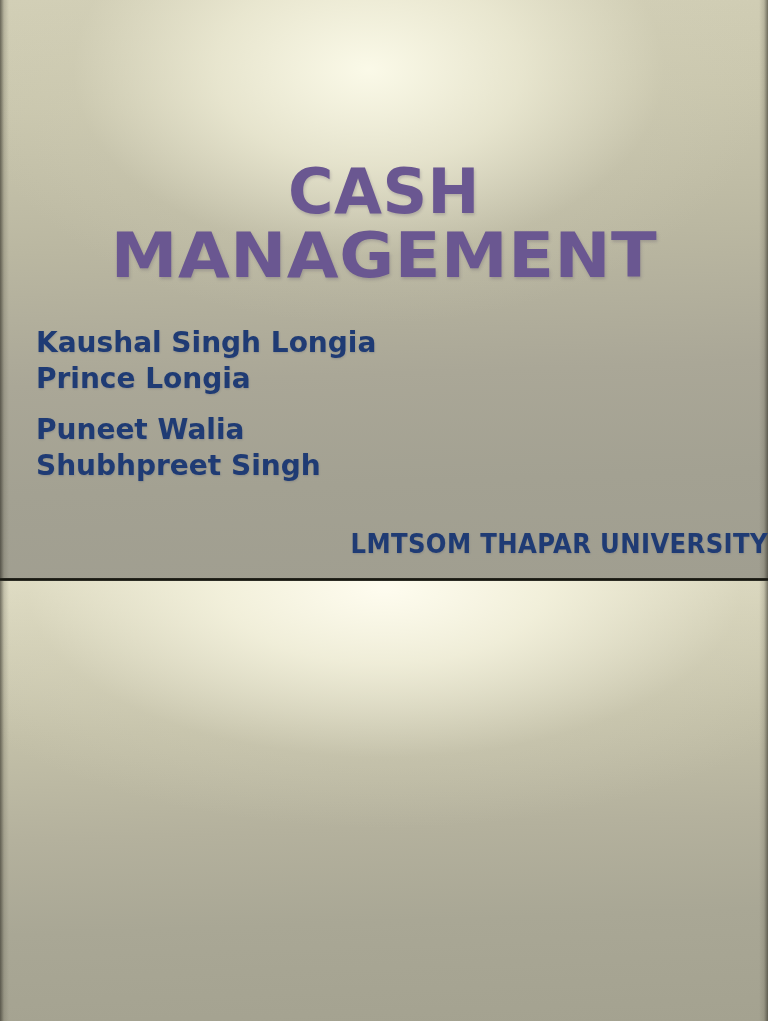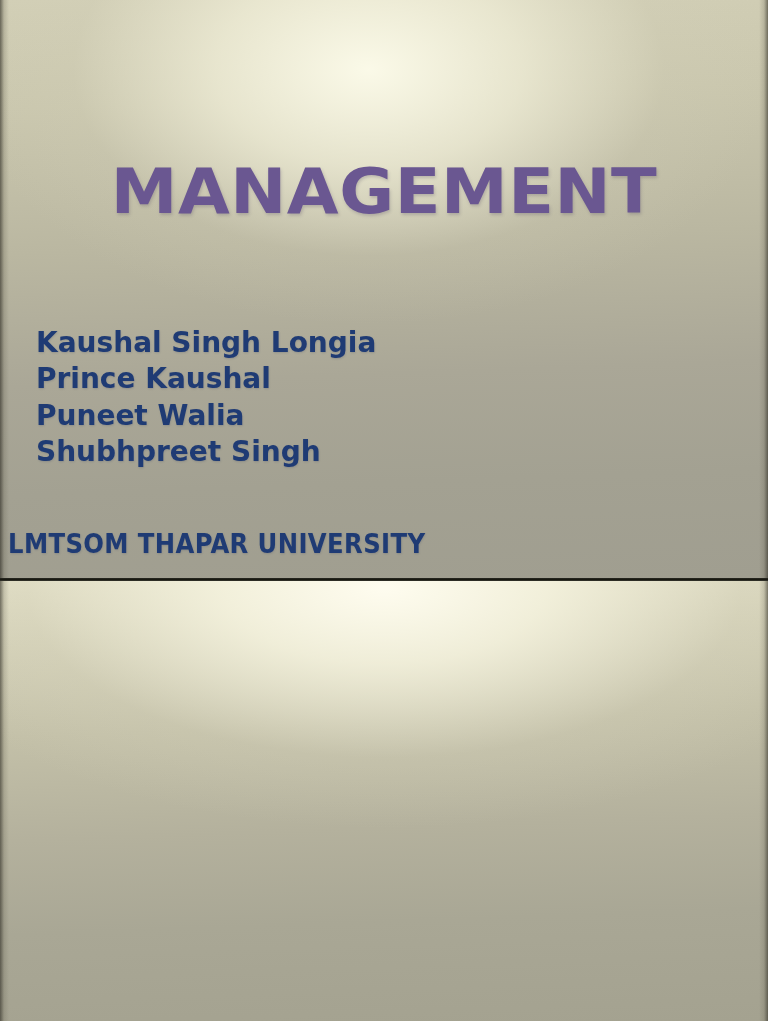--- a/index.html
+++ b/index.html
@@ -102,28 +102,29 @@
   .author {
     color: #1f3b74;
     font-family: "DejaVu Sans", sans-serif;
     font-weight: 700;
     font-size: 28px;
     line-height: 1.30;
     text-shadow: 0.5px 1px 2px rgba(40,50,90,0.18);
     white-space: nowrap;
   }
   .author.gap {
+    margin-top: 14px;
   }
 
   .affiliation {
     position: absolute;
-    left: 8px;
+    left: 0;
     right: 0;
     top: 528px;
-    text-align: left;
+    text-align: right;
     color: #1f3b74;
     font-family: "DejaVu Sans Condensed", "DejaVu Sans", sans-serif;
     font-weight: 700;
     font-size: 27px;
     letter-spacing: 0.4px;
     text-shadow: 0.5px 1px 2px rgba(40,50,90,0.18);
     z-index: 3;
   }
 
   
@@ -165,26 +166,27 @@
   }
 </style>
 </head>
 <body>
 
 <div class="deck">
 
   <section class="slide-title">
 
     <div class="title-block">
+      <div class="title-line l1">CASH</div>
       <div class="title-line l2">MANAGEMENT</div>
     </div>
 
     <div class="authors">
       <div class="author">Kaushal Singh Longia</div>
-      <div class="author">Prince Kaushal</div>
+      <div class="author">Prince Longia</div>
       <div class="author gap">Puneet Walia</div>
       <div class="author">Shubhpreet Singh</div>
     </div>
 
     <div class="affiliation">LMTSOM THAPAR UNIVERSITY</div>
   </section>
 
   <div class="deck-divider"></div>
 
   <section class="slide-content">

